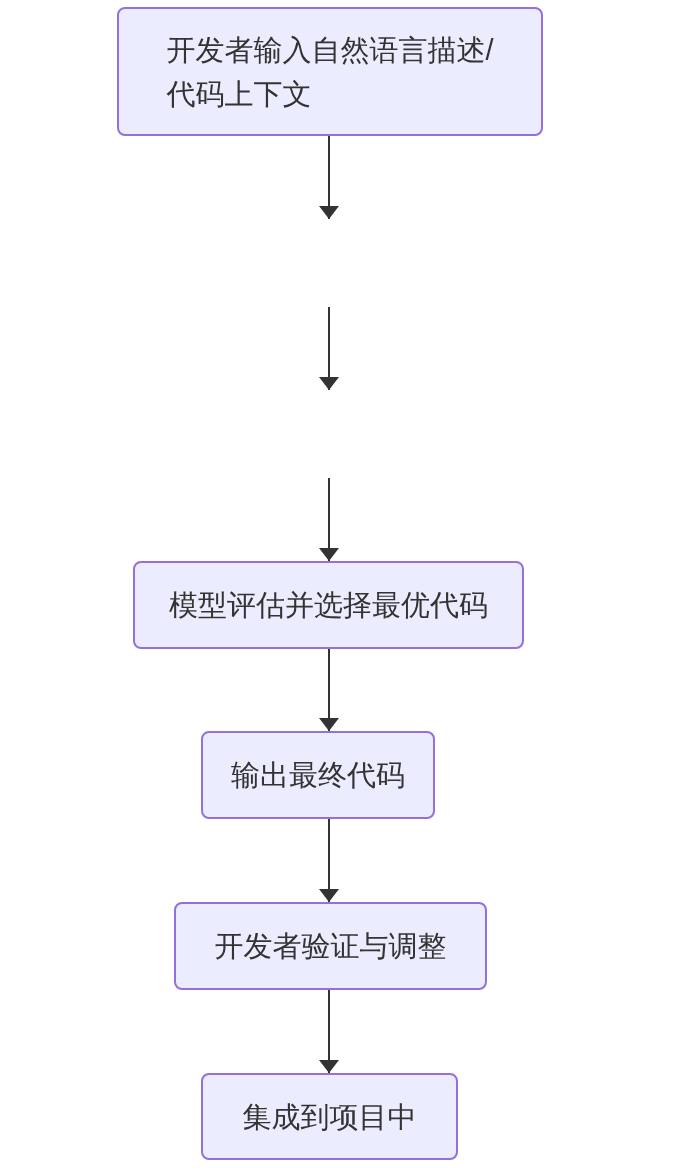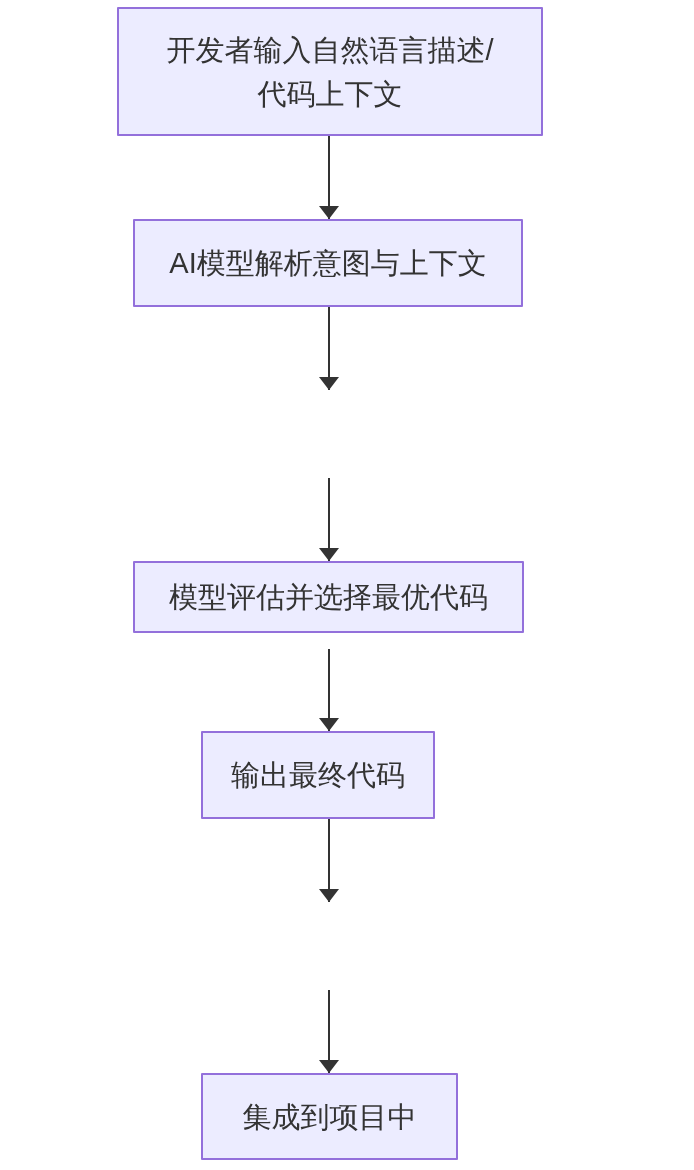--- a/index.html
+++ b/index.html
@@ -19,28 +19,27 @@
   }
   .canvas {
     position: relative;
     width: 694px;
     height: 1170px;
   }
   .node {
     position: absolute;
     background: var(--node-fill);
     border: 2px solid var(--node-border);
-    border-radius: 1px;
+    border-radius: 8px;
     color: var(--text);
     font-size: 29px;
     line-height: 44px;
     display: flex;
     align-items: center;
     justify-content: center;
-    text-align: center;
     white-space: pre-line;
   }
   .edge {
     position: absolute;
     width: 2px;
     background: var(--edge);
   }
   .edge::after {
     content: "";
     position: absolute;
@@ -50,21 +49,21 @@
     width: 0;
     height: 0;
     border-left: 10px solid transparent;
     border-right: 10px solid transparent;
     border-top: 13px solid var(--edge);
   }
   
   #n1 { left: 117px; top: 7px;    width: 426px; height: 129px; }
   #n2 { left: 133px; top: 219px;  width: 390px; height: 88px; }
   #n3 { left: 133px; top: 390px;  width: 391px; height: 88px; }
-  #n4 { left: 133px; top: 561px;  width: 391px; height: 72px; }
+  #n4 { left: 133px; top: 561px;  width: 391px; height: 88px; }
   #n5 { left: 201px; top: 731px;  width: 234px; height: 88px; }
   #n6 { left: 174px; top: 902px;  width: 313px; height: 88px; }
   #n7 { left: 201px; top: 1073px; width: 257px; height: 87px; }
   
   #e1 { left: 328px; top: 136px; height: 83px; }
   #e2 { left: 328px; top: 307px; height: 83px; }
   #e3 { left: 328px; top: 478px; height: 83px; }
   #e4 { left: 328px; top: 649px; height: 82px; }
   #e5 { left: 328px; top: 819px; height: 83px; }
   #e6 { left: 328px; top: 990px; height: 83px; }
@@ -72,33 +71,33 @@
 </head>
 <body>
 
 <div class="canvas">
 
   <div class="node" id="n1">开发者输入自然语言描述/
 代码上下文</div>
 
   <div class="edge" id="e1"></div>
 
-  <div class="node" id="n2">AI模型解析意图与上下文</div>
 
   <div class="edge" id="e2"></div>
 
 
   <div class="edge" id="e3"></div>
 
   <div class="node" id="n4">模型评估并选择最优代码</div>
 
   <div class="edge" id="e4"></div>
 
   <div class="node" id="n5">输出最终代码</div>
 
   <div class="edge" id="e5"></div>
 
+  <div class="node" id="n6">开发者验证与调整</div>
 
   <div class="edge" id="e6"></div>
 
   <div class="node" id="n7">集成到项目中</div>
 
 </div>
 
 </body></html>

